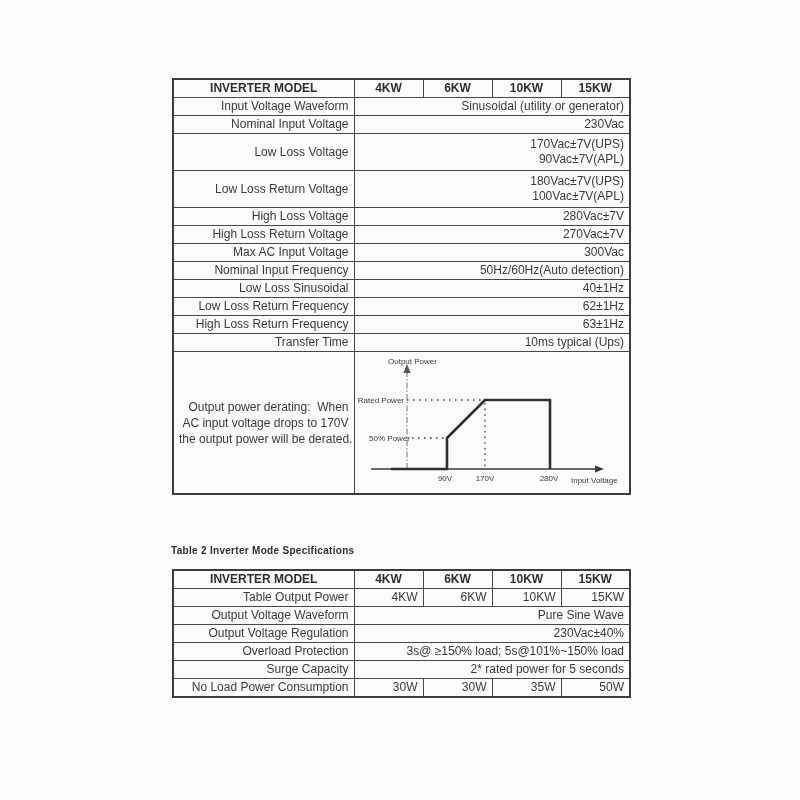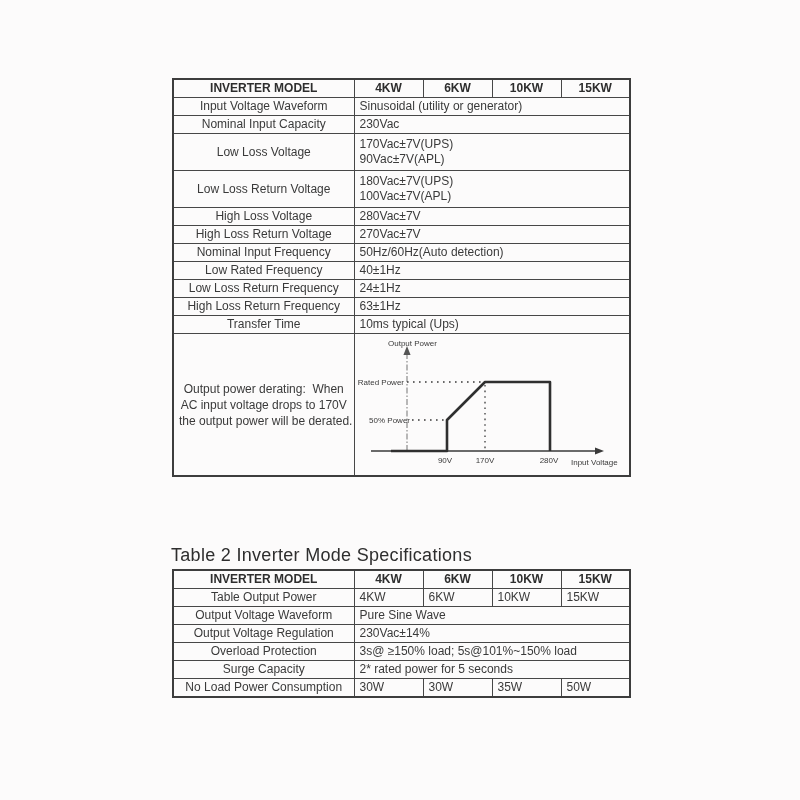--- a/index.html
+++ b/index.html
@@ -26,30 +26,30 @@
 
   .spec th, .spec td {
     border: 1px solid #474747;
     font-size: 12px;
     padding: 1px 5px;
     height: 18px;
     line-height: 15px;
     overflow: hidden;
   }
   .spec th { font-weight: bold; text-align: center; color: #2e2e2e; }
-  .spec td.lbl { text-align: center; }
-  .spec td.val { text-align: left; }
+  .spec td.lbl { text-align: right; }
+  .spec td.val { text-align: right; }
   .spec tr.tall td { height: 37px; }
 
   .section-title {
     position: absolute;
     left: 171px;
     top: 545px;
-    font-size: 18px;
-    font-weight: normal;
+    font-size: 10px;
+    font-weight: bold;
     color: #2e2e2e;
     letter-spacing: 0.3px;
   }
 
   .derating-cell {
     vertical-align: middle;
     height: 141px;
   }
   .derating-cell .note-line {
     white-space: pre;
@@ -85,21 +85,21 @@
           <th>10KW</th>
           <th>15KW</th>
         </tr>
       </thead>
     <tbody>
         <tr>
           <td class="lbl">Input Voltage Waveform</td>
           <td class="val" colspan="4">Sinusoidal (utility or generator)</td>
         </tr>
         <tr>
-          <td class="lbl">Nominal Input Capacity</td>
+          <td class="lbl">Nominal Input Voltage</td>
           <td class="val" colspan="4">230Vac</td>
         </tr>
         <tr class="tall">
           <td class="lbl">Low Loss Voltage</td>
           <td class="val" colspan="4">
             <div>170Vac±7V(UPS)</div>
             <div>90Vac±7V(APL)</div>
           </td>
         </tr>
         <tr class="tall">
@@ -111,30 +111,34 @@
         </tr>
         <tr>
           <td class="lbl">High Loss Voltage</td>
           <td class="val" colspan="4">280Vac±7V</td>
         </tr>
         <tr>
           <td class="lbl">High Loss Return Voltage</td>
           <td class="val" colspan="4">270Vac±7V</td>
         </tr>
         <tr>
+          <td class="lbl">Max AC Input Voltage</td>
+          <td class="val" colspan="4">300Vac</td>
+        </tr>
+        <tr>
           <td class="lbl">Nominal Input Frequency</td>
           <td class="val" colspan="4">50Hz/60Hz(Auto detection)</td>
         </tr>
         <tr>
-          <td class="lbl">Low Rated Frequency</td>
+          <td class="lbl">Low Loss Sinusoidal</td>
           <td class="val" colspan="4">40±1Hz</td>
         </tr>
         <tr>
           <td class="lbl">Low Loss Return Frequency</td>
-          <td class="val" colspan="4">24±1Hz</td>
+          <td class="val" colspan="4">62±1Hz</td>
         </tr>
         <tr>
           <td class="lbl">High Loss Return Frequency</td>
           <td class="val" colspan="4">63±1Hz</td>
         </tr>
         <tr>
           <td class="lbl">Transfer Time</td>
           <td class="val" colspan="4">10ms typical (Ups)</td>
         </tr>
       </tbody>
@@ -199,21 +203,21 @@
           <td class="val">6KW</td>
           <td class="val">10KW</td>
           <td class="val">15KW</td>
         </tr>
         <tr>
           <td class="lbl">Output Voltage Waveform</td>
           <td class="val" colspan="4">Pure Sine Wave</td>
         </tr>
         <tr>
           <td class="lbl">Output Voltage Regulation</td>
-          <td class="val" colspan="4">230Vac±14%</td>
+          <td class="val" colspan="4">230Vac±40%</td>
         </tr>
         <tr>
           <td class="lbl">Overload Protection</td>
           <td class="val" colspan="4">3s@ ≥150% load; 5s@101%~150% load</td>
         </tr>
         <tr>
           <td class="lbl">Surge Capacity</td>
           <td class="val" colspan="4">2* rated power for 5 seconds</td>
         </tr>
         <tr>

